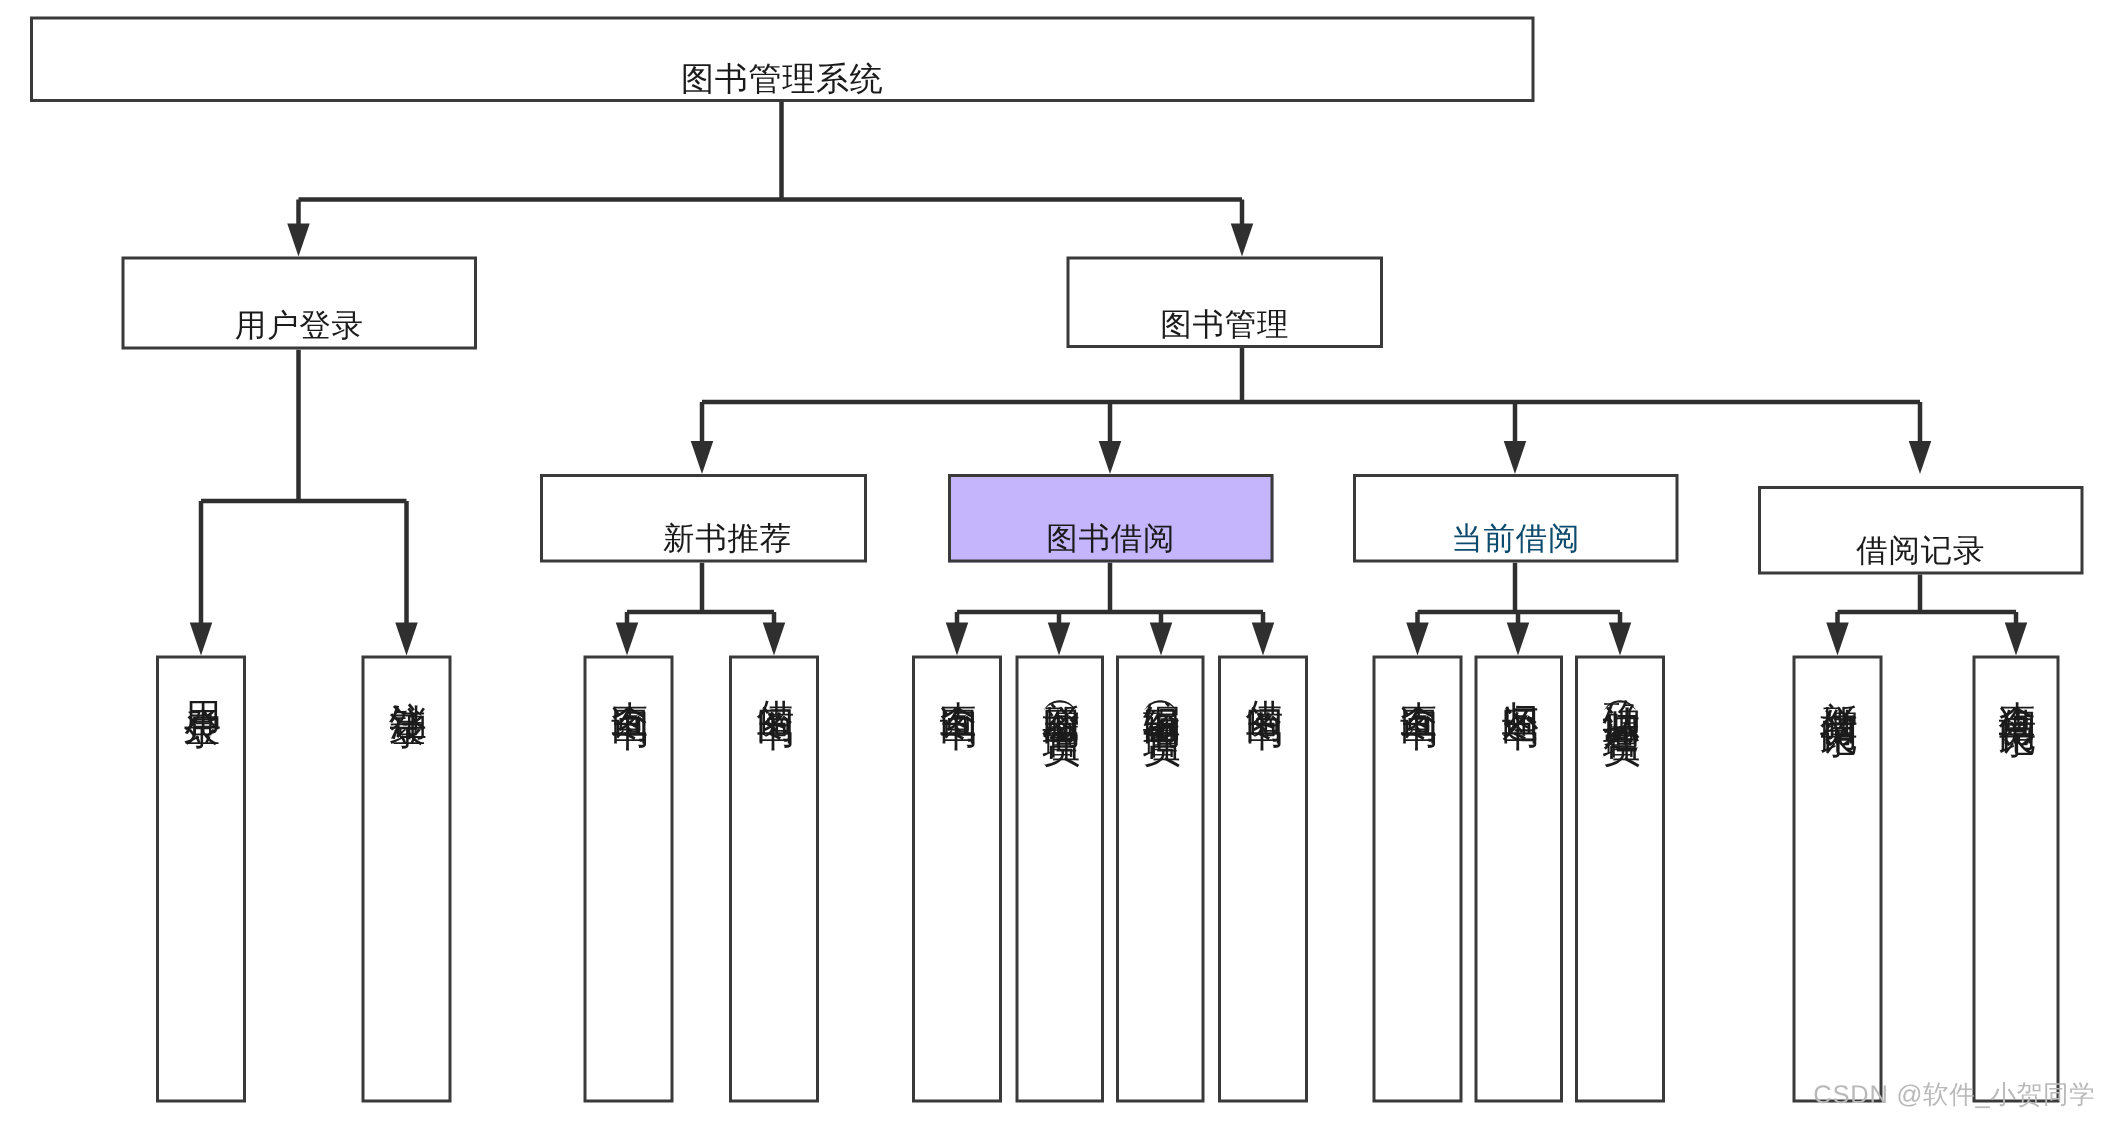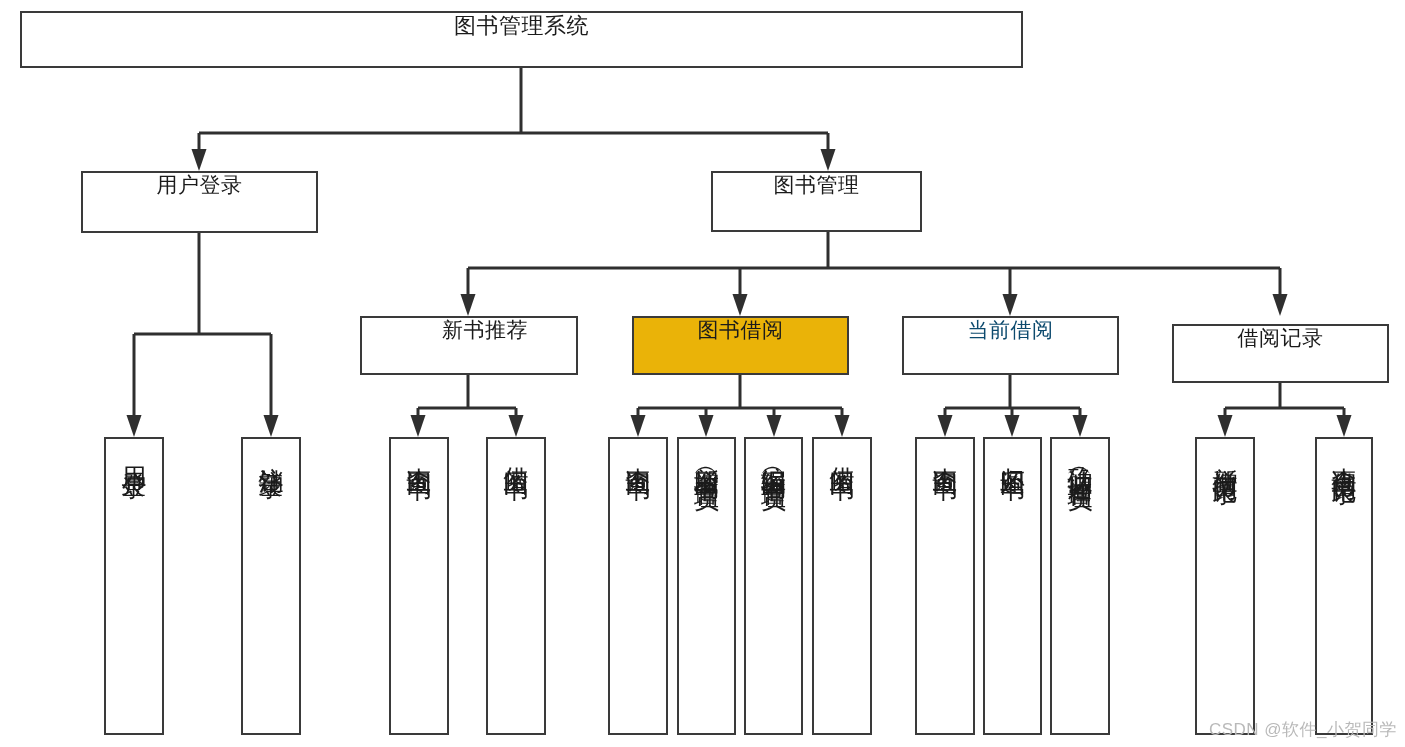--- a/index.html
+++ b/index.html
@@ -24,21 +24,21 @@
     width: 1405px;
     height: 747px;
     pointer-events: none;
   }
   .node {
     position: absolute;
     box-sizing: border-box;
     background: #ffffff;
     border: 2px solid #3a3a3a;
     display: flex;
-    align-items: flex-start;
+    align-items: flex-end;
     justify-content: center;
     text-align: center;
     color: #1b1b1b;
     z-index: 2;
   }
   .node .lbl {
     display: block;
     line-height: 1.18;
     letter-spacing: 0.5px;
   }
@@ -141,21 +141,21 @@
       </div>
       <div class="node horiz" style="left: 81px; top: 171px; width: 237px; height: 62px; border-color: rgb(58, 58, 58); background: rgb(255, 255, 255); color: rgb(27, 27, 27);">
         <span class="lbl">用户登录</span>
       </div>
       <div class="node horiz" style="left: 711px; top: 171px; width: 211px; height: 61px; border-color: rgb(58, 58, 58); background: rgb(255, 255, 255); color: rgb(27, 27, 27);">
         <span class="lbl">图书管理</span>
       </div>
       <div class="node horiz" style="left: 360px; top: 316px; width: 218px; height: 59px; border-color: rgb(58, 58, 58); background: rgb(255, 255, 255); color: rgb(27, 27, 27); padding-left: 32px;">
         <span class="lbl">新书推荐</span>
       </div>
-      <div class="node horiz" style="left: 632px; top: 316px; width: 217px; height: 59px; border-color: rgb(58, 58, 58); background: #eab308; color: rgb(27, 27, 27);">
+      <div class="node horiz" style="left: 632px; top: 316px; width: 217px; height: 59px; border-color: rgb(58, 58, 58); background: #c4b5fd; color: rgb(27, 27, 27);">
         <span class="lbl">图书借阅</span>
       </div>
       <div class="node horiz" style="left: 902px; top: 316px; width: 217px; height: 59px; border-color: rgb(58, 58, 58); background: rgb(255, 255, 255); color: #0c4a6e;">
         <span class="lbl">当前借阅</span>
       </div>
       <div class="node horiz" style="left: 1172px; top: 324px; width: 217px; height: 59px; border-color: rgb(58, 58, 58); background: rgb(255, 255, 255); color: rgb(27, 27, 27);">
         <span class="lbl">借阅记录</span>
       </div>
       <div class="node vert" style="left: 104px; top: 437px; width: 60px; height: 298px; border-color: rgb(58, 58, 58); background: rgb(255, 255, 255); color: rgb(27, 27, 27);">
         <span class="lbl">用户登录</span>

